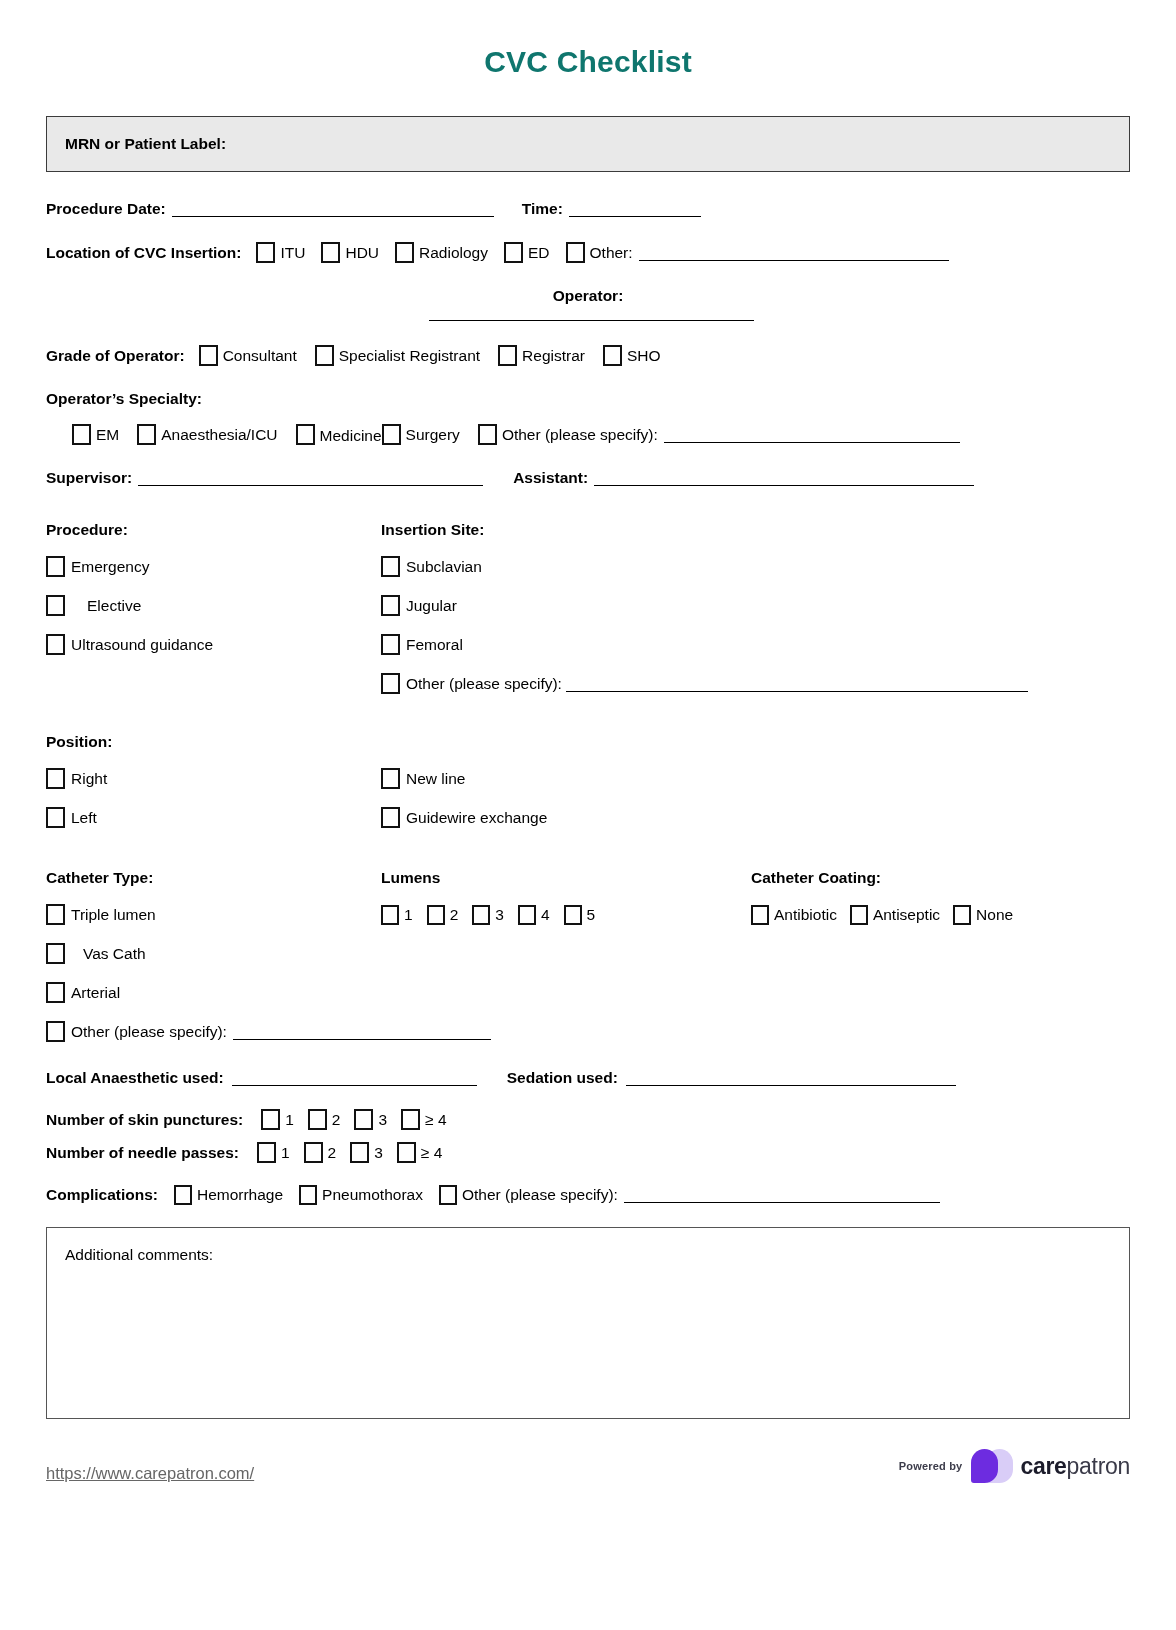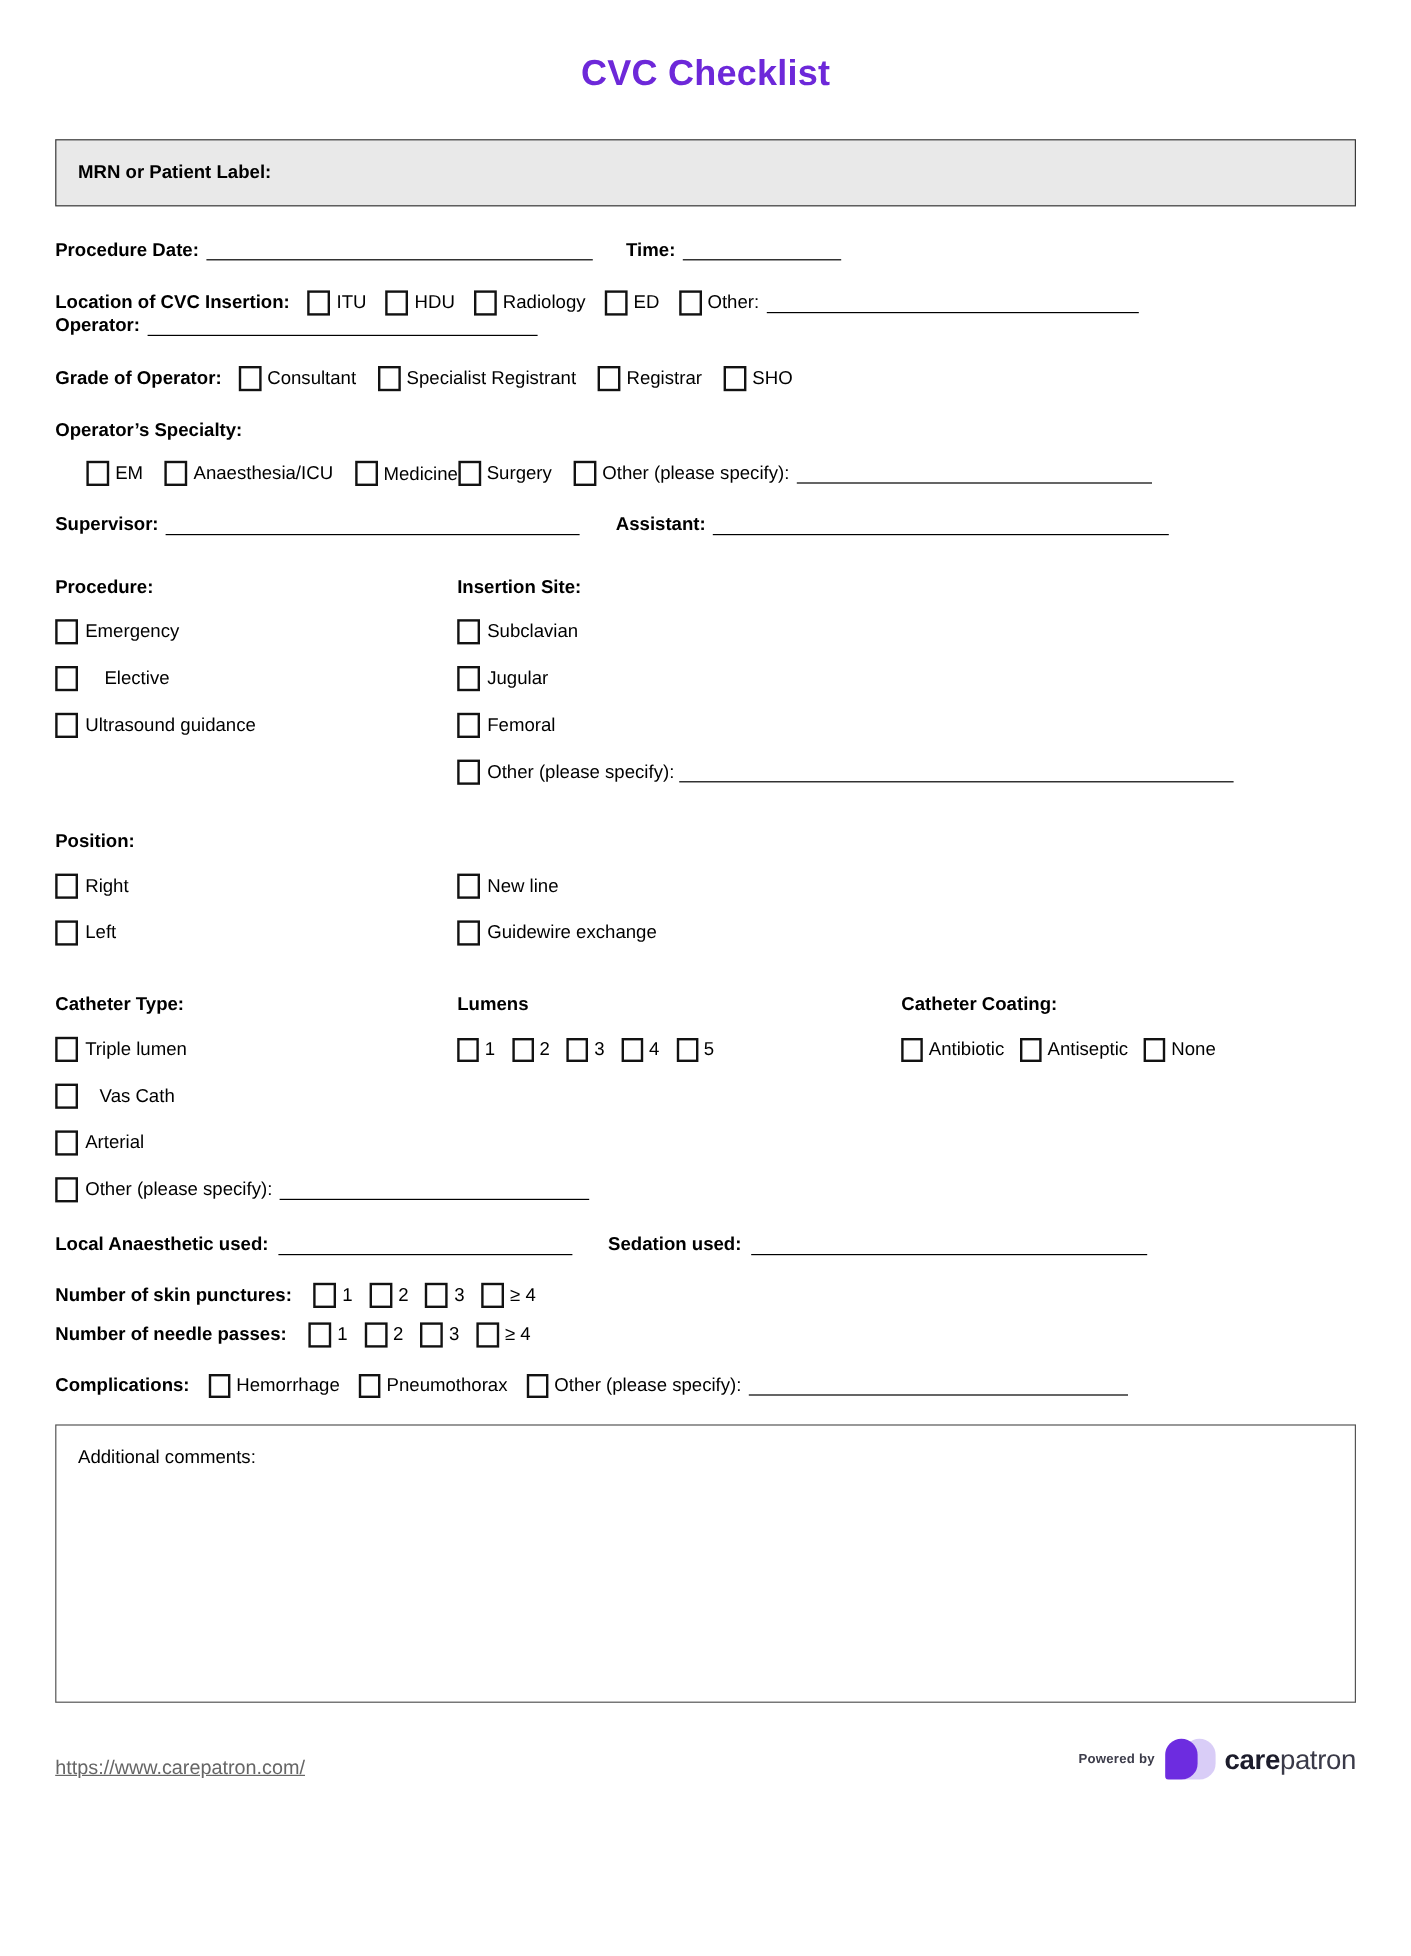--- a/index.html
+++ b/index.html
@@ -20,21 +20,21 @@
     height: 1630px;
     box-sizing: border-box;
     padding: 0 46px;
     position: relative;
   }
   
   .doc-title {
     text-align: center;
     font-size: 30px;
     font-weight: bold;
-    color: #6d28d9;
+    color: #0f766e;
     letter-spacing: 0.2px;
     padding-top: 44px;
     padding-bottom: 0;
     line-height: 1.2;
   }
   
   .mrn-bar {
     margin-top: 36px;
     height: 56px;
     background: #e9e9e9;
@@ -107,21 +107,21 @@
     display: flex;
     align-items: center;
     height: 34px;
   }
 
   
   .comments-box {
     border: 1.4px solid #555;
     box-sizing: border-box;
     width: 100%;
-    height: 232px;
+    height: 192px;
     padding: 18px 0 0 18px;
   }
   .comments-box .ctext {
     font-size: 15.5px;
     font-weight: normal;
   }
 
   
   .footer {
     display: flex;
@@ -210,21 +210,21 @@
       <span class="cb"></span>
       <span class="tx lbl-n">ED</span>
     </span>
     <span class="opt" style="margin-left:16px;">
       <span class="cb"></span>
       <span class="tx lbl-n">Other:</span>
     </span>
     <span class="line" style="width:310px;margin-left:6px;"></span>
   </div>
 
-  <div class="row" style="">
+  <div class="row" style="margin-top:24px;flex-direction:column;">
     <span class="lbl-b">Operator:</span>
     <span class="line" style="width:325px;margin-left:6px;"></span>
   </div>
 
   <div class="row" style="margin-top:24px;">
     <span class="lbl-b">Grade of Operator:</span>
     <span class="opt" style="margin-left:14px;">
       <span class="cb"></span>
       <span class="tx lbl-n">Consultant</span>
     </span>

